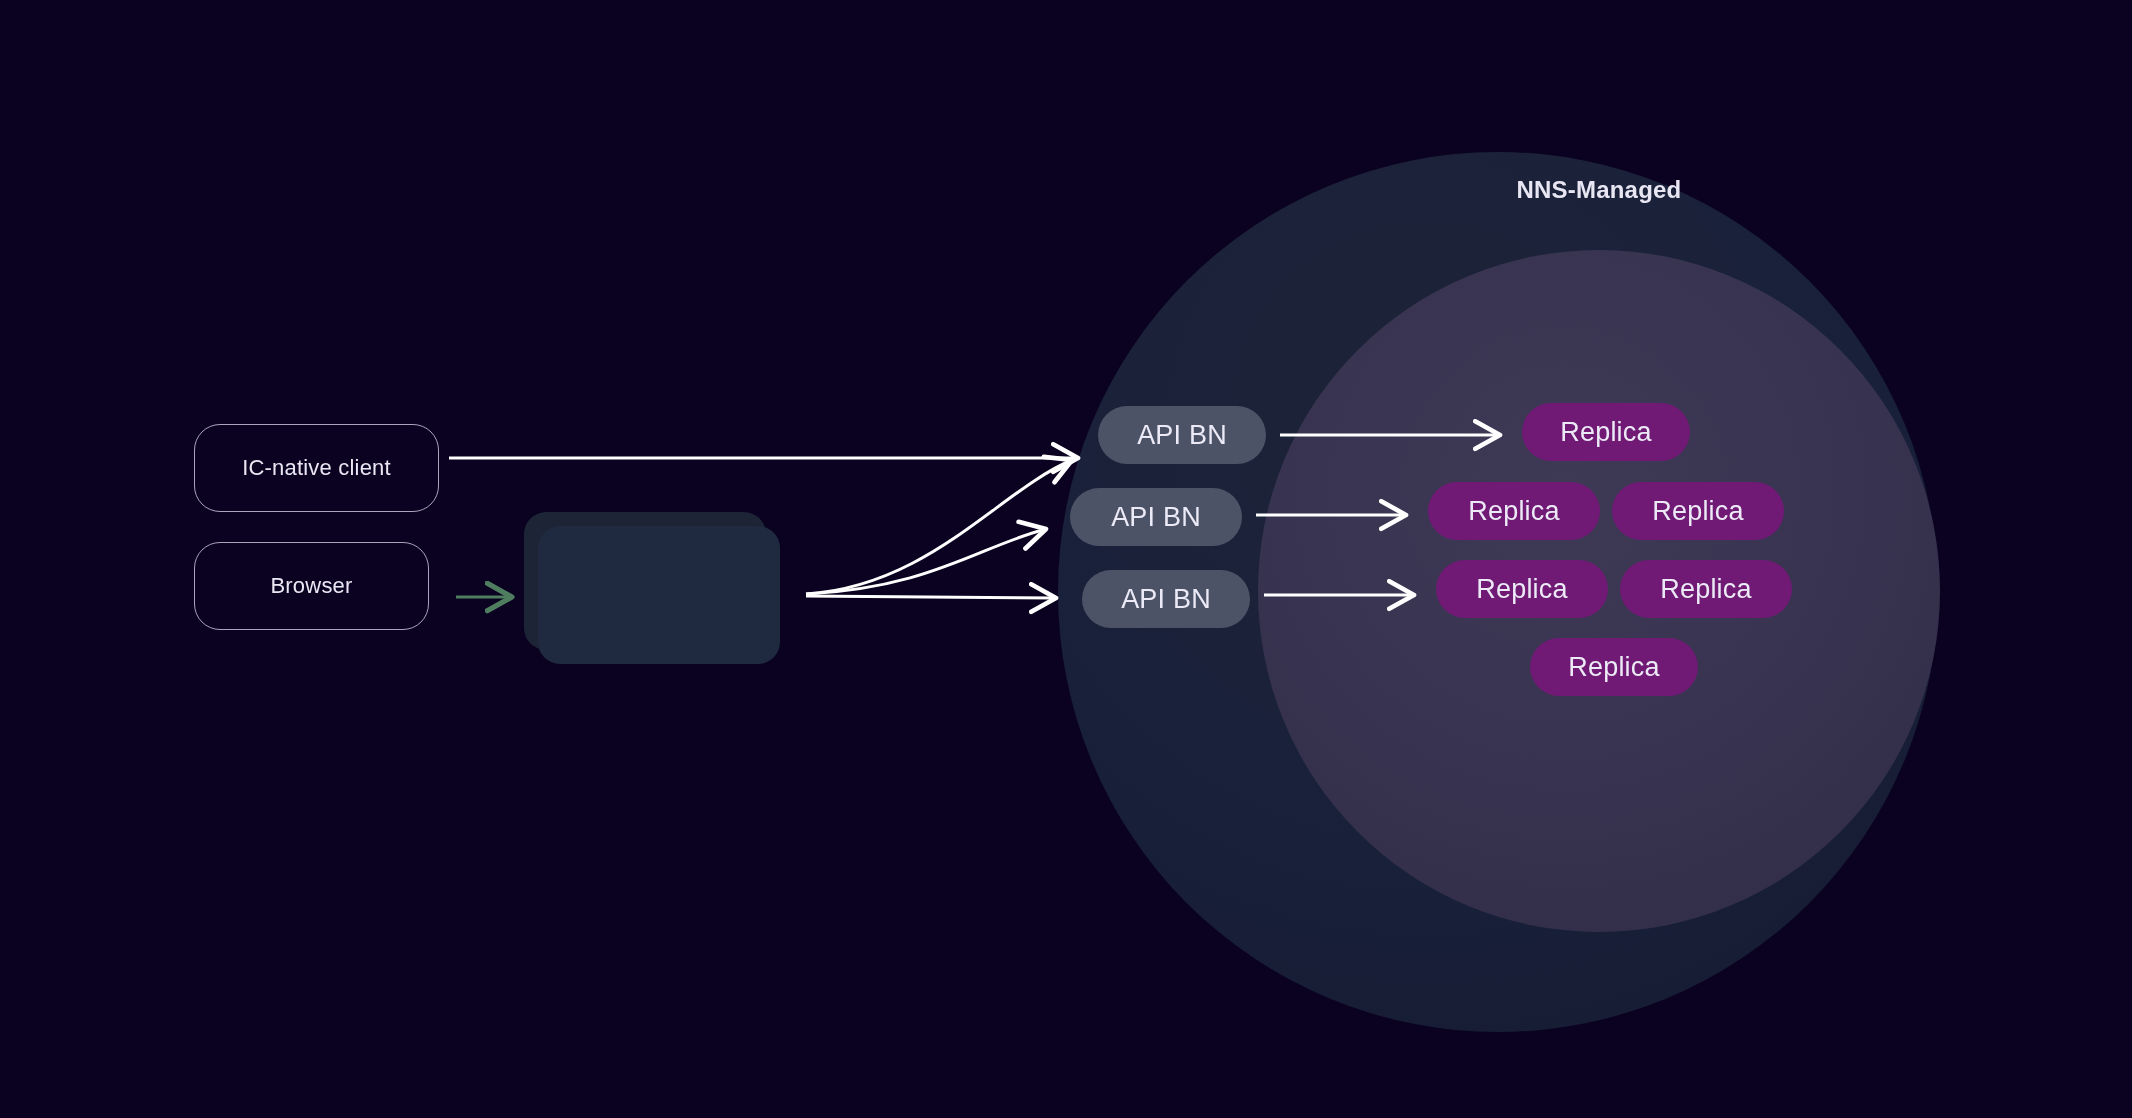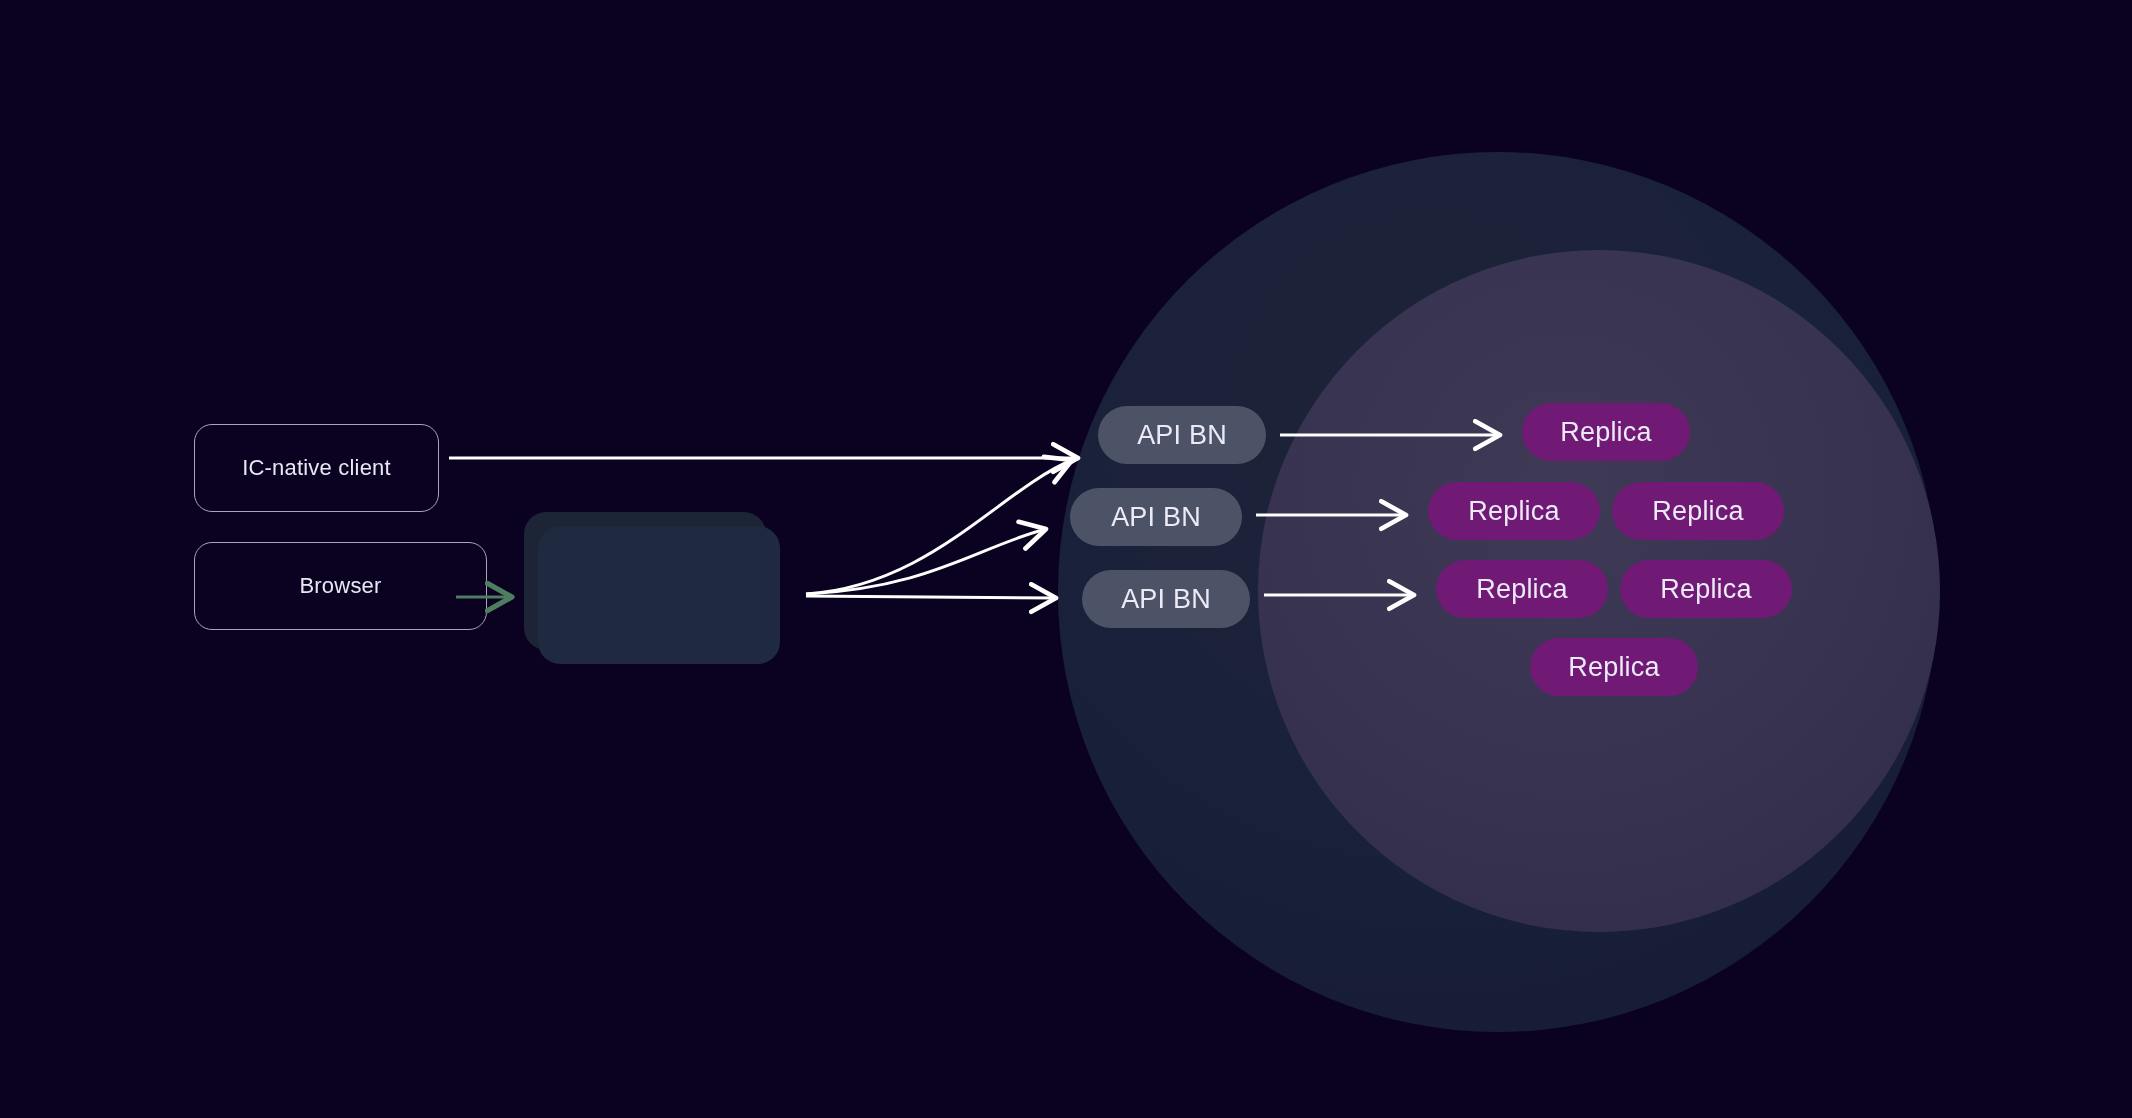--- a/index.html
+++ b/index.html
@@ -46,31 +46,31 @@
     font-weight: 600;
     color: #e8e6f2;
     letter-spacing: 0.2px;
   }
 
   
   .client-box {
     position: absolute;
     box-sizing: border-box;
     border: 1px solid #a9a5bd;
-    border-radius: 18px;
+    border-radius: 26px;
     background: transparent;
     display: flex;
     align-items: center;
     justify-content: center;
     color: #e9e7f3;
     font-size: 22px;
     letter-spacing: 0.2px;
   }
   #client-ic   { left: 194px; top: 424px; width: 245px; height: 88px; }
-  #client-brow { left: 194px; top: 542px; width: 293px; height: 88px; }
+  #client-brow { left: 194px; top: 542px; width: 235px; height: 88px; }
 
   
   .gw-card {
     position: absolute;
     border-radius: 22px;
   }
   #gw-card-back  { left: 524px; top: 512px; width: 242px; height: 138px; background:#1c2436; }
   #gw-card-mid   { left: 538px; top: 526px; width: 242px; height: 138px; background:#1f293f; }
   #gw-card-front {
     left: 552px; top: 540px; width: 242px; height: 138px;
@@ -114,20 +114,21 @@
     pointer-events: none;
   }
 </style>
 </head>
 <body>
 
 <div id="stage">
 
   <div class="circle circle-outer"></div>
   <div class="circle circle-inner"></div>
+  <div class="circle-title">NNS-Managed</div>
 
   <div id="client-ic" class="client-box">
     <span>IC-native client</span>
   </div>
   <div id="client-brow" class="client-box">
     <span>Browser</span>
   </div>
 
   <div id="gw-card-back" class="gw-card"></div>
   <div id="gw-card-mid" class="gw-card"></div>

